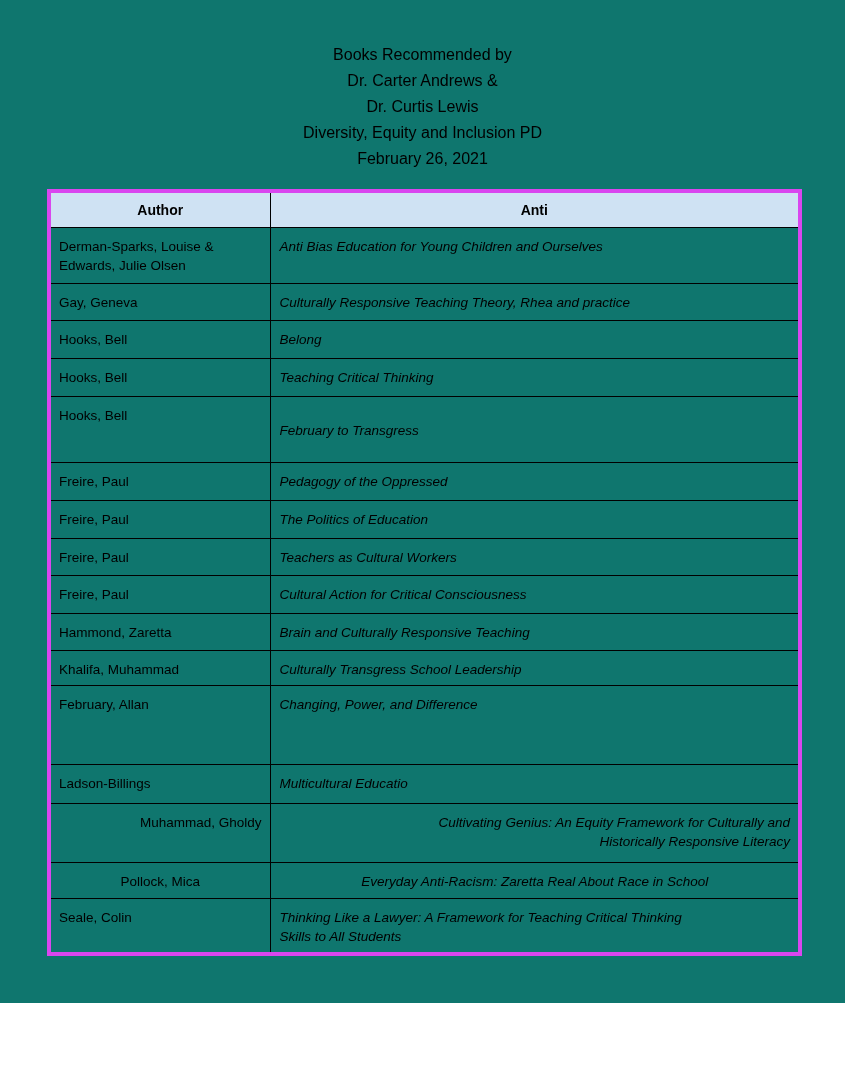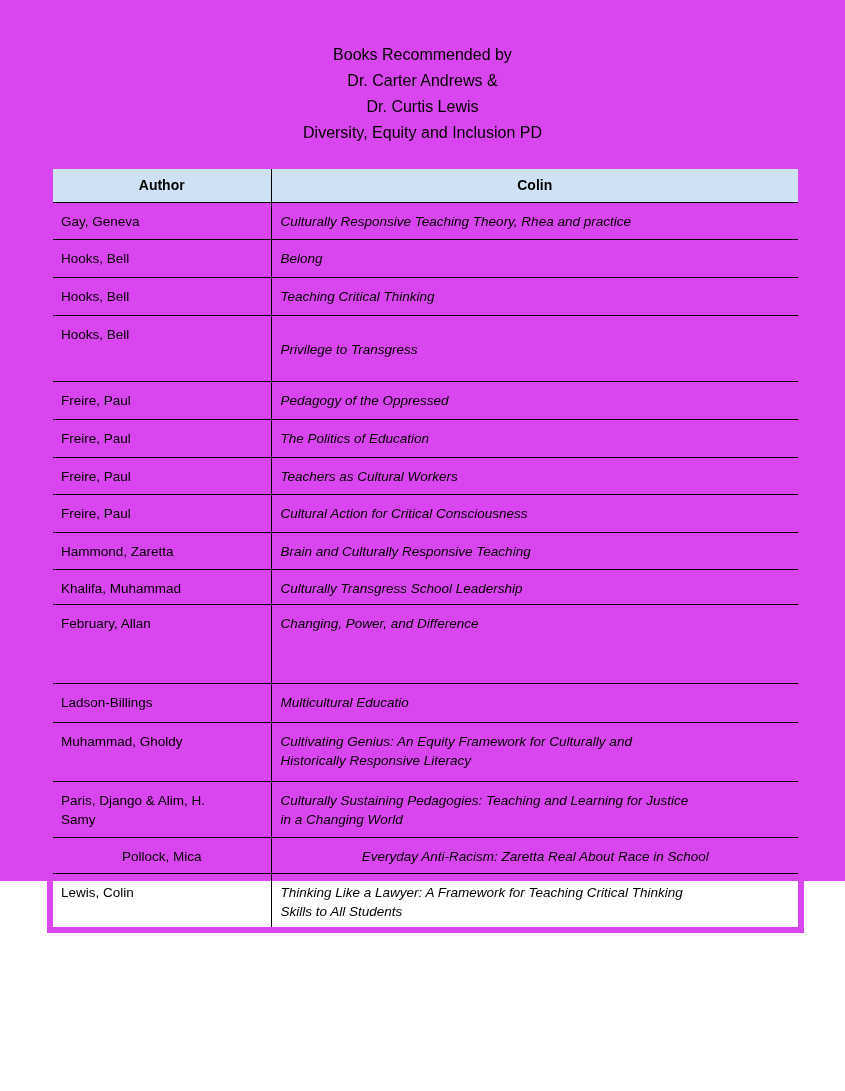--- a/index.html
+++ b/index.html
@@ -7,43 +7,43 @@
     width: 845px;
     height: 1091px;
     background: #ffffff;
     font-family: "Liberation Sans", sans-serif;
     color: #000000;
     overflow: hidden;
   }
   .page {
     position: relative;
     width: 845px;
-    height: 881px;
-    background: #d946ef;
+    height: 1003px;
+    background: #0f766e;
   }
   .doc-title {
     padding-top: 42px;
     text-align: center;
     font-size: 16px;
     line-height: 26px;
     color: #000000;
   }
   .books-table {
     border-collapse: collapse;
     margin: 17px 0 0 47px;
     width: 751px;
     table-layout: fixed;
   }
   .books-table th,
   .books-table td {
     border: 1.5px solid #000000;
     font-size: 13.5px;
     vertical-align: top;
   }
-  .books-table { border: 6px solid #d946ef; }
+  .books-table { border: 4px solid #d946ef; }
   .books-table th {
     height: 36px;
     background: #cfe2f3;
     font-weight: bold;
     font-size: 14px;
     text-align: center;
     vertical-align: middle;
     padding: 2px 4px;
   }
   .col-author { width: 221px; }
@@ -56,62 +56,68 @@
   td.title-cell { font-style: italic; padding-left: 9px; }
   td.vmid { vertical-align: middle; }
   
   tr.h56 td { height: 56px; }
   tr.h37 td { height: 37px; }
   tr.h38 td { height: 38px; }
   tr.h66 td { height: 66px; }
   tr.h34 td { height: 34px; }
   tr.h79 td { height: 79px; }
   tr.h39 td { height: 39px; }
-  tr.h59 td { height: 59px; }
+  tr.h59 td { height: 59px; text-align: right; }
   tr.h36 td { height: 36px; text-align: center; }
 </style>
 </head>
 <body>
 
 <div class="page">
 
   <div class="doc-title">
     <div>Books Recommended by</div>
     <div>Dr. Carter Andrews &amp;</div>
     <div>Dr. Curtis Lewis</div>
     <div>Diversity, Equity and Inclusion PD</div>
+    <div>February 26, 2021</div>
   </div>
 
   <table class="books-table">
     <colgroup>
       <col class="col-author">
       <col class="col-title">
     </colgroup>
     <thead>
       <tr>
         <th>Author</th>
-        <th>Colin</th>
+        <th>Anti</th>
       </tr>
     </thead>
     <tbody>
+      <tr class="h56">
+        <td>Derman-Sparks, Louise &amp;
+Edwards, Julie Olsen</td>
+        <td class="title-cell">Anti Bias Education for Young Children and Ourselves</td>
+      </tr>
       <tr class="h37">
         <td>Gay, Geneva</td>
         <td class="title-cell">Culturally Responsive Teaching Theory, Rhea and practice</td>
       </tr>
       <tr class="h38">
         <td>Hooks, Bell</td>
         <td class="title-cell">Belong</td>
       </tr>
       <tr class="h38">
         <td>Hooks, Bell</td>
         <td class="title-cell">Teaching Critical Thinking</td>
       </tr>
       <tr class="h66">
         <td>Hooks, Bell</td>
-        <td class="title-cell vmid">Privilege to Transgress</td>
+        <td class="title-cell vmid">February to Transgress</td>
       </tr>
       <tr class="h38">
         <td>Freire, Paul</td>
         <td class="title-cell">Pedagogy of the Oppressed</td>
       </tr>
       <tr class="h38">
         <td>Freire, Paul</td>
         <td class="title-cell">The Politics of Education</td>
       </tr>
       <tr class="h37">
@@ -136,31 +142,25 @@
       </tr>
       <tr class="h39">
         <td>Ladson-Billings</td>
         <td class="title-cell">Multicultural Educatio</td>
       </tr>
       <tr class="h59">
         <td>Muhammad, Gholdy</td>
         <td class="title-cell">Cultivating Genius: An Equity Framework for Culturally and
 Historically Responsive Literacy</td>
       </tr>
-      <tr class="h56">
-        <td>Paris, Django &amp;  Alim, H.
-Samy</td>
-        <td class="title-cell">Culturally Sustaining Pedagogies: Teaching and Learning for Justice
-in a Changing World</td>
-      </tr>
       <tr class="h36">
         <td>Pollock, Mica</td>
         <td class="title-cell">Everyday Anti-Racism: Zaretta Real About Race in School</td>
       </tr>
       <tr class="h56">
-        <td>Lewis, Colin</td>
+        <td>Seale, Colin</td>
         <td class="title-cell">Thinking Like a Lawyer: A Framework for Teaching Critical Thinking
 Skills to All Students</td>
       </tr>
     </tbody>
   </table>
 
 </div>
 
 </body></html>

